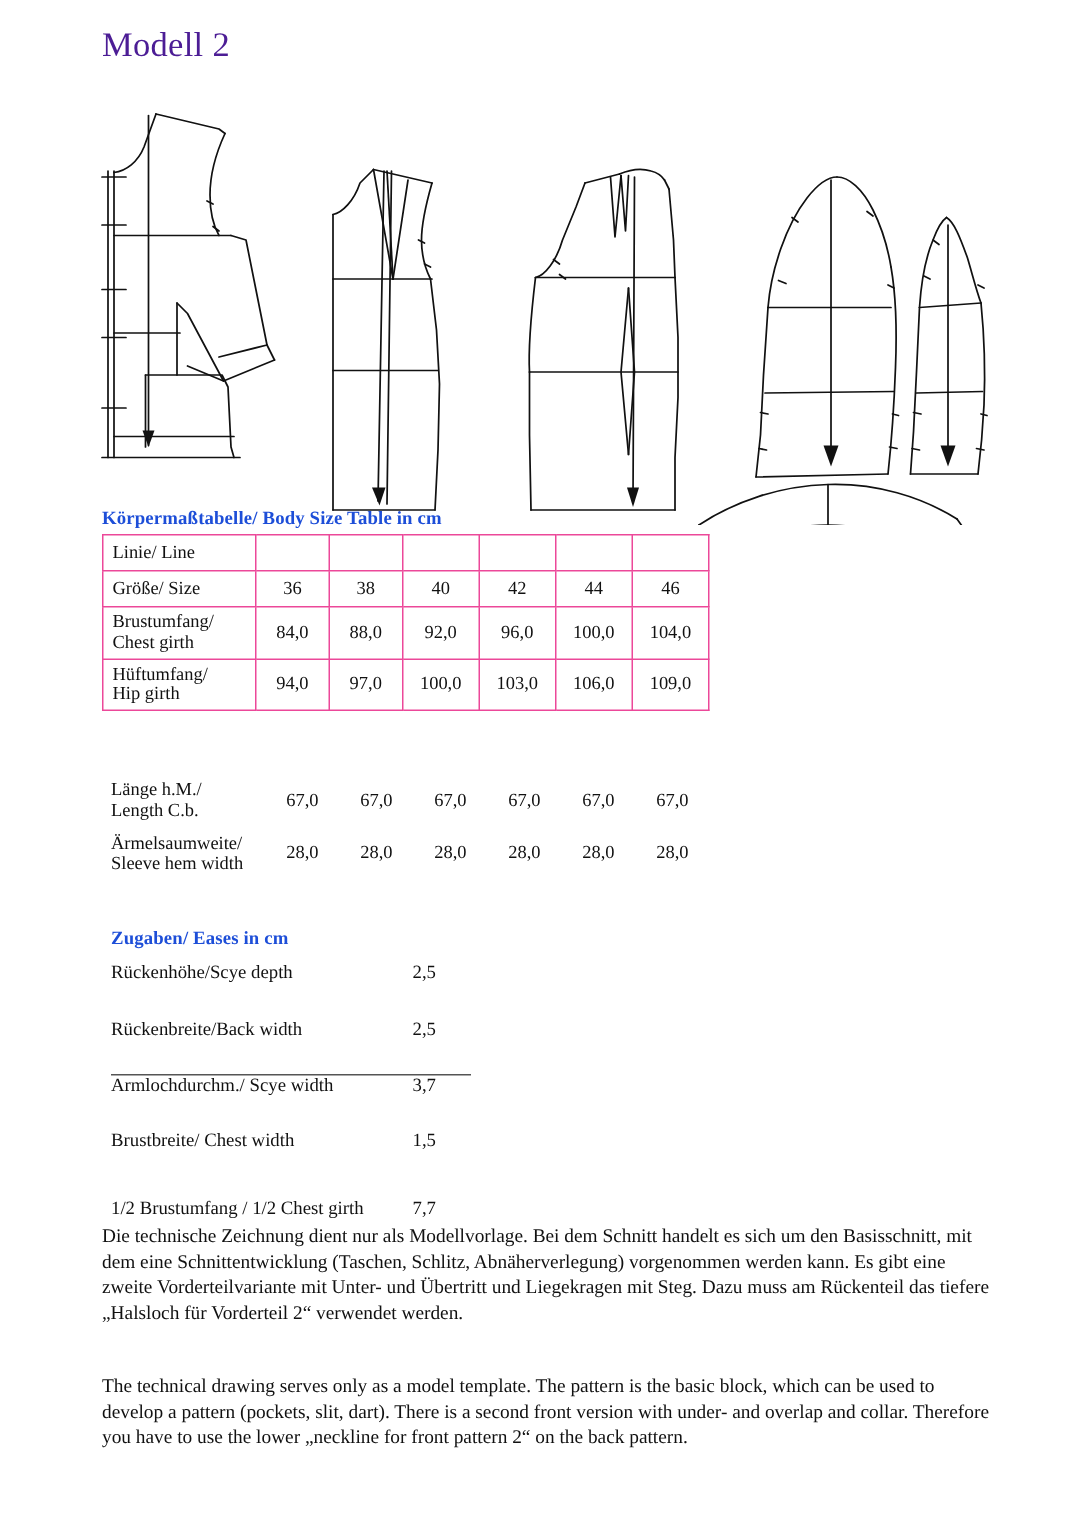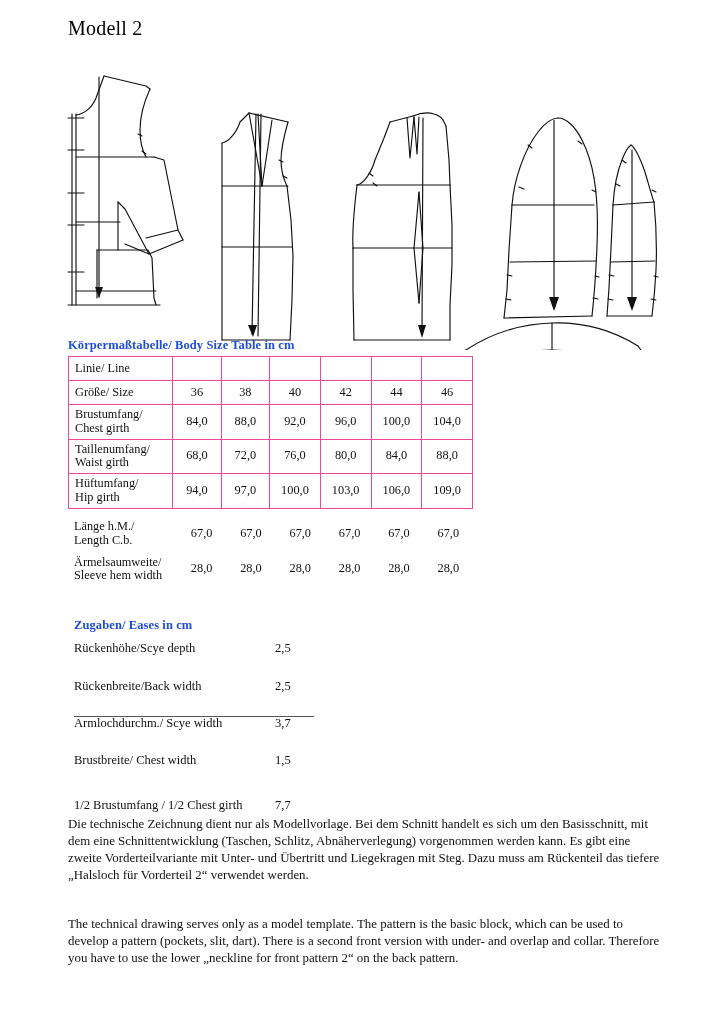--- a/index.html
+++ b/index.html
@@ -9,22 +9,22 @@
     font-family:"Liberation Serif", serif;
     color:#111111;
     position:relative;
     overflow:hidden;
   }
   #page { position:absolute; inset:0; }
 
   
   .page-title{
     position:absolute; left:68px; top:17px;
-    font-size:20px; letter-spacing:0.2px; font-weight:400;
-    color:#000000;
+    font-size:23px; letter-spacing:0.2px; font-weight:400;
+    color:#4c1d95;
   }
 
   
   .drawings{ position:absolute; left:0; top:50px; width:723px; height:300px; }
   .drawings svg{ display:block; }
 
   
   .sec-cap{
     position:absolute; font-weight:700; font-size:12.5px;
     letter-spacing:0.1px; color:#1d4ed8;
@@ -305,30 +305,20 @@
         <td class="lbl">Brustumfang/
 Chest girth</td>
         <td class="val">84,0</td>
         <td class="val">88,0</td>
         <td class="val">92,0</td>
         <td class="val">96,0</td>
         <td class="val">100,0</td>
         <td class="val">104,0</td>
       </tr>
 
-      <tr>
-        <td class="lbl">Taillenumfang/
-Waist girth</td>
-        <td class="val">68,0</td>
-        <td class="val">72,0</td>
-        <td class="val">76,0</td>
-        <td class="val">80,0</td>
-        <td class="val">84,0</td>
-        <td class="val">88,0</td>
-      </tr>
 
       <tr>
         <td class="lbl">Hüftumfang/
 Hip girth</td>
         <td class="val">94,0</td>
         <td class="val">97,0</td>
         <td class="val">100,0</td>
         <td class="val">103,0</td>
         <td class="val">106,0</td>
         <td class="val">109,0</td>

